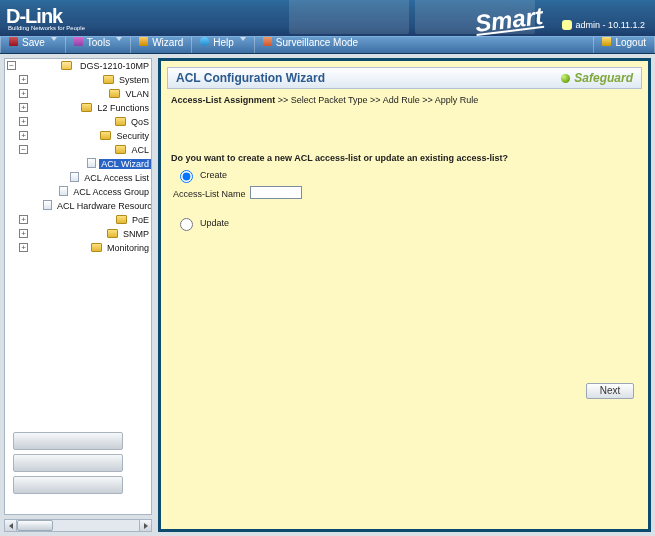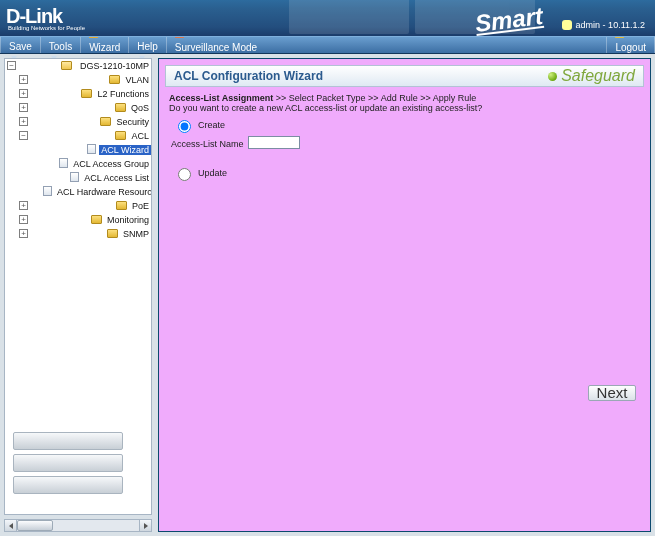--- a/index.html
+++ b/index.html
@@ -25,21 +25,21 @@
   .avatar { width:10px; height:10px; background:#ff9; border-radius:3px; }
 
   
   .toolbar {
     height: 18px; width: 100%;
     background: linear-gradient(#6a9ecf, #3c6ea3);
     border-top: 1px solid #7fb0dd; border-bottom: 1px solid #12365a;
     display: flex; align-items: center; font-size: 10px; color:#fff;
   }
   .toolbar .sep { border-left:1px solid rgba(255,255,255,0.3); height:100%; }
-  .tbitem { display:flex; gap:4px; padding:0 8px; cursor:pointer; height:100%;flex-direction:column; }
+  .tbitem { display:flex; gap:4px; padding:0 8px; cursor:pointer; height:100%; }
   .icon-3d { width:9px; height:9px; display:block; }
   .dropdown { width:0; height:0; border-left:3px solid transparent; border-right:3px solid transparent; border-top:4px solid #cde; margin-left:2px;}
   .toolbar .right { margin-left:auto; }
   .disk {background:linear-gradient(#c55,#912);border-radius:1px;}
   .wand {background:linear-gradient(#d6c,#84a);border-radius:1px;}
   .wiz  {background:linear-gradient(#fc6,#c80);border-radius:1px;}
   .help {background:linear-gradient(#6cf,#28c);border-radius:50%;}
   .surv {background:linear-gradient(#e96,#c53);border-radius:1px;}
   .logout-ico{background:linear-gradient(#fd7,#c90);border-radius:1px;}
 
@@ -76,38 +76,38 @@
   .hscroll { height:13px; display:flex; background:#e3e8ee; border:1px solid #a7b5c4; }
   .hbtn { width:12px; display:flex; align-items:center; justify-content:center; background:linear-gradient(#f3f6fa,#cfd7df); cursor:pointer;}
   .hbtn:first-child { border-right:1px solid #a7b5c4;}
   .hbtn:last-child { border-left:1px solid #a7b5c4;}
   .tri-l{width:0;height:0;border-top:3px solid transparent;border-bottom:3px solid transparent;border-right:4px solid #555;}
   .tri-r{width:0;height:0;border-top:3px solid transparent;border-bottom:3px solid transparent;border-left:4px solid #555;}
   .htrack{flex:1;position:relative;}
   .hthumb{position:absolute;left:0;top:0;height:100%;width:36px;background:linear-gradient(#fbfcfe,#c7cfd8);border:1px solid #9daab7;border-radius:2px;cursor:pointer;}
 
   
-  .main { flex:1; background:#f0abfc; border:1px solid #0c4a6e; position:relative; }
+  .main { flex:1; background:#fef9c3; border:3px solid #0c4a6e; position:relative; }
   .page-header { margin:6px 6px 0; height:22px;
                  background:linear-gradient(#ffffff,#dfe9f3);
                  border:1px solid #b3c2d5; display:flex; align-items:center;
                  padding:0 8px; font-size:12px; color:#2b5a8e; font-weight:bold;}
   .safeguard { margin-left:auto; display:flex; align-items:center; gap:4px;
-               font-size:16px; color:#7fa73c; font-style:italic; font-weight:normal;}
+               font-size:12px; color:#7fa73c; font-style:italic; font-weight:bold;}
   .sg-dot { width:9px; height:9px; border-radius:50%;
             background:radial-gradient(circle at 30% 30%, #cff07f, #6daa10 70%, #3f7506); }
   .content { padding:6px 10px; font-size:9px; color:#222; }
   .breadcrumb { margin-bottom:0; }
   .breadcrumb b { font-weight:bold; }
-  .prompt { font-weight:normal; margin-bottom:4px; }
+  .prompt { font-weight:bold; margin-bottom:4px;margin-top:48px; }
   .radio-row { margin-left:4px; display:flex; align-items:center; gap:4px; margin-top:2px;}
   .input-row { margin-left:2px; display:flex; align-items:flex-end; gap:4px; margin-top:3px; font-size:9px;}
   input[type=text].acl { width:52px; height:13px; font-size:9px; border:1px solid #7b8da3; padding:0 2px;}
   .btn-next { position:absolute; right:14px; bottom:130px; width:48px; height:16px;
-              font-size:15px; text-align:center; line-height:14px;
+              font-size:10px; text-align:center; line-height:14px;
               background:linear-gradient(#fefefe,#dbe1e7); border:1px solid #9aa7b5;
               border-radius:2px; cursor:pointer; color:#333;}
 </style>
 </head>
 <body>
 
 <div class="banner">
   <div class="logo">
     <span class="dlink">D-Link</span>
     <span class="tagline">Building Networks for People</span>
@@ -163,33 +163,34 @@
 <div class="workspace">
 
   <div class="tree-wrap">
     <div class="tree">
       <ul>
         <li>
           <span class="twisty minus"></span>
           <span class="row"><span class="folder open"></span>
             <a>DGS-1210-10MP</a></span>
           <ul id="tree-items">
+              <li><span class="twisty plus"></span><span class="row"><span class="folder"></span><a>System</a></span></li>
               <li><span class="twisty plus"></span><span class="row"><span class="folder"></span><a>VLAN</a></span></li>
               <li><span class="twisty plus"></span><span class="row"><span class="folder"></span><a>L2 Functions</a></span></li>
               <li><span class="twisty plus"></span><span class="row"><span class="folder"></span><a>QoS</a></span></li>
               <li><span class="twisty plus"></span><span class="row"><span class="folder"></span><a>Security</a></span></li>
               <li><span class="twisty minus"></span><span class="row"><span class="folder"></span><a>ACL</a></span><ul>
                   <li><span class="twisty none"></span><span class="row"><span class="page-ico"></span><a class="selected">ACL Wizard</a></span></li>
+                  <li><span class="twisty none"></span><span class="row"><span class="page-ico"></span><a>ACL Access List</a></span></li>
                   <li><span class="twisty none"></span><span class="row"><span class="page-ico"></span><a>ACL Access Group</a></span></li>
-                  <li><span class="twisty none"></span><span class="row"><span class="page-ico"></span><a>ACL Access List</a></span></li>
                   <li><span class="twisty none"></span><span class="row"><span class="page-ico"></span><a>ACL Hardware Resource Status</a></span></li>
                 </ul></li>
               <li><span class="twisty plus"></span><span class="row"><span class="folder"></span><a>PoE</a></span></li>
+              <li><span class="twisty plus"></span><span class="row"><span class="folder"></span><a>SNMP</a></span></li>
               <li><span class="twisty plus"></span><span class="row"><span class="folder"></span><a>Monitoring</a></span></li>
-              <li><span class="twisty plus"></span><span class="row"><span class="folder"></span><a>SNMP</a></span></li>
             </ul>
         </li>
       </ul>
       <div class="device-img">
         <div class="stack"></div>
           <div class="stack"></div>
           <div class="stack"></div>
       </div>
     </div>
     <div class="hscroll">

